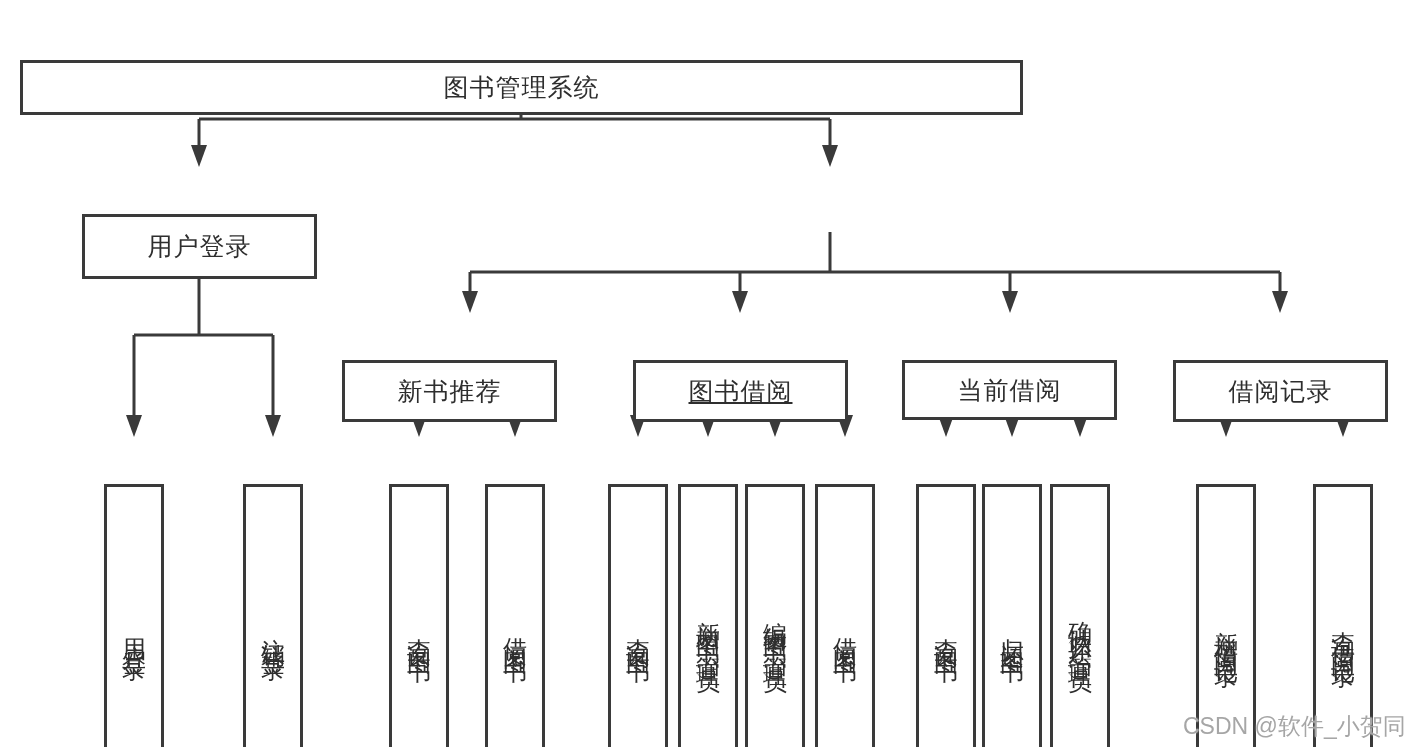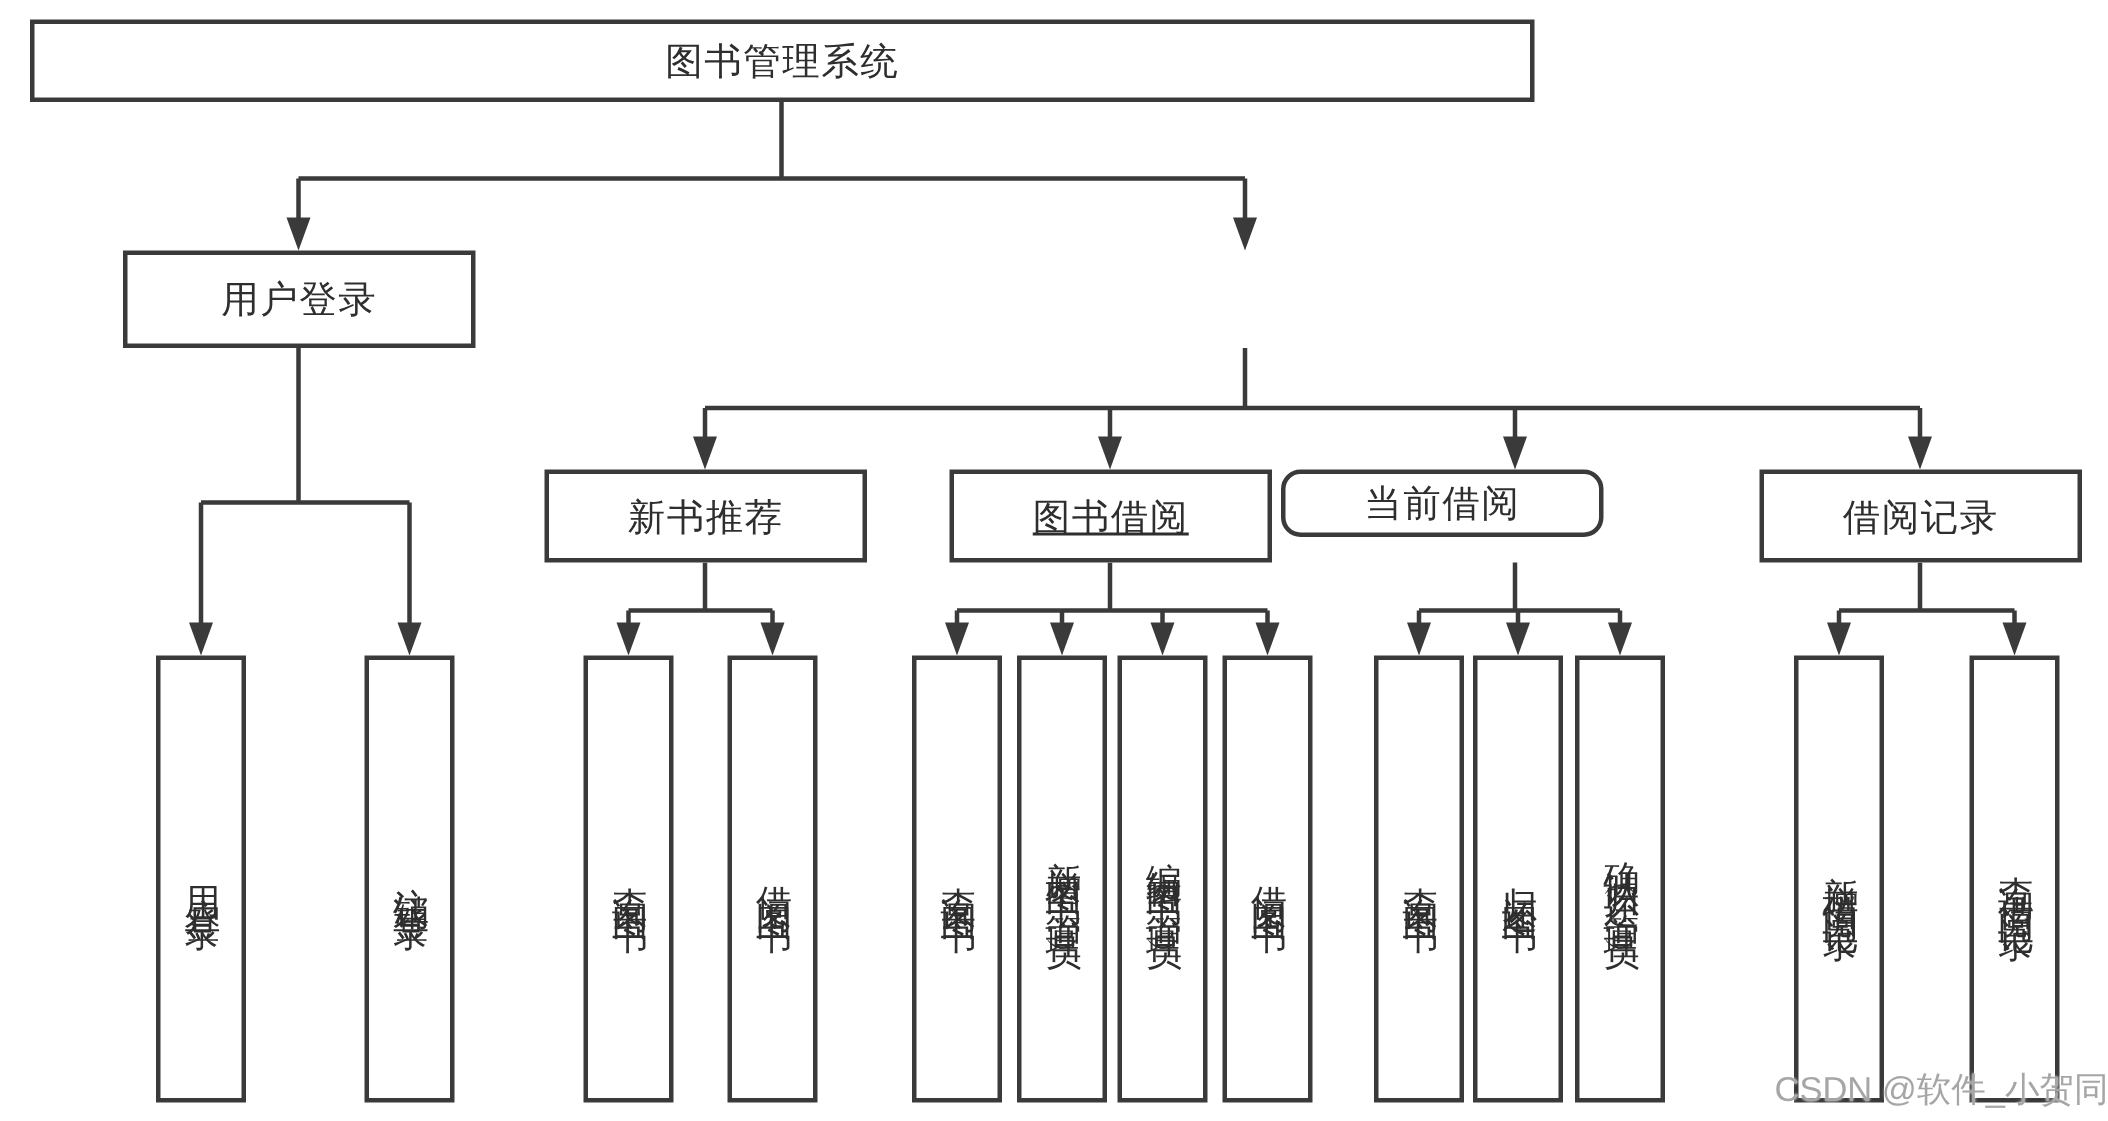--- a/index.html
+++ b/index.html
@@ -24,20 +24,21 @@
   .node {
     position: absolute;
     box-sizing: border-box;
     background: #ffffff;
     border: 3px solid #3a3a3a;
     display: flex;
     align-items: center;
     justify-content: center;
     color: #2e2e2e;
     z-index: 2;
+    margin-top: 47px;
   }
   .hlabel {
     font-size: 25px;
     letter-spacing: 1px;
     white-space: nowrap;
   }
   .vnode {
     width: 60px;
     height: 298px;
     top: 437px;
@@ -107,27 +108,27 @@
   </svg>
 
   <div class="node" style="left:20px; top:13px; width:1003px; height:55px;">
     <span class="hlabel">图书管理系统</span>
   </div>
 
   <div class="node" style="left:82px; top:167px; width:235px; height:65px;">
     <span class="hlabel">用户登录</span>
   </div>
 
-  <div class="node" style="left:363px; top:313px; width:215px; height:62px;">
+  <div class="node" style="left:342px; top:313px; width:215px; height:62px;">
     <span class="hlabel">新书推荐</span>
   </div>
   <div class="node" style="left:633px; top:313px; width:215px; height:62px;text-decoration:underline;">
     <span class="hlabel">图书借阅</span>
   </div>
-  <div class="node" style="left:854px; top:313px; width:215px; height:45px;border-radius:13px;">
+  <div class="node" style="left:902px; top:313px; width:215px; height:60px;">
     <span class="hlabel">当前借阅</span>
   </div>
   <div class="node" style="left:1173px; top:313px; width:215px; height:62px;justify-content:center;">
     <span class="hlabel">借阅记录</span>
   </div>
 
   <div class="node vnode" style="left:104px;">
     <span class="vlabel">用户登录</span>
   </div>
   <div class="node vnode" style="left:243px;">

